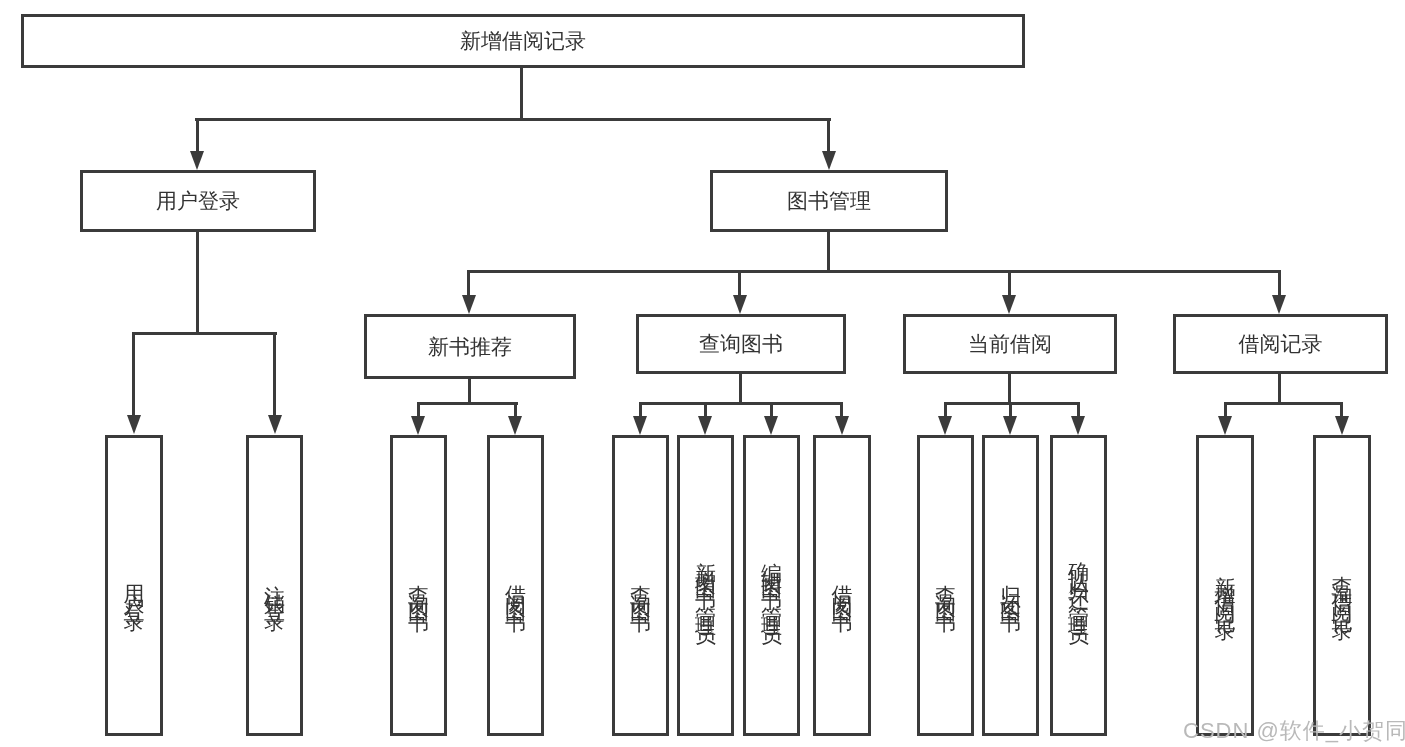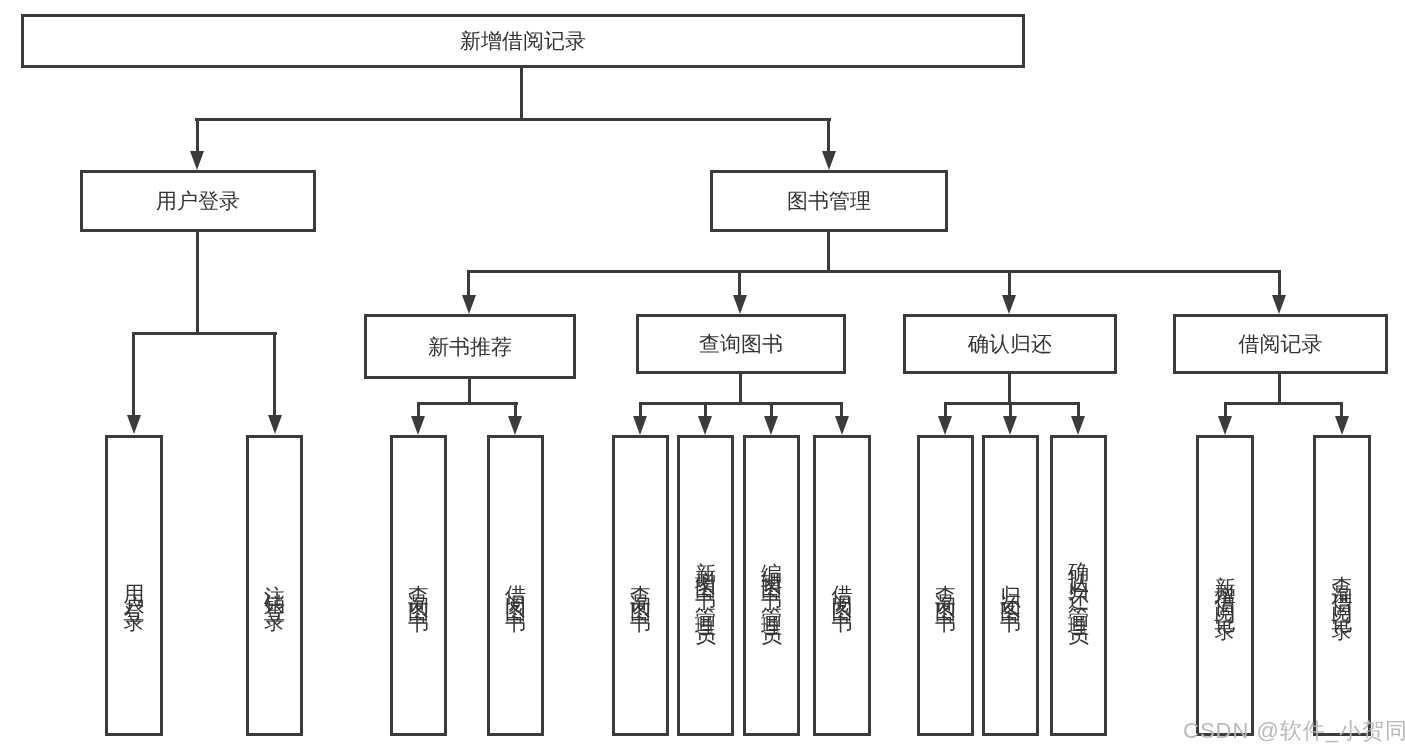--- a/index.html
+++ b/index.html
@@ -69,21 +69,21 @@
   <div class="vl" style="left:1278px;top:272px;height:24px"></div>
   <div class="arw" style="left:1272px;top:295px"></div>
 
   <div class="box" style="left:364px;top:314px;width:212px;height:65px">
     <span>新书推荐</span>
   </div>
   <div class="box" style="left:636px;top:314px;width:210px;height:60px">
     <span>查询图书</span>
   </div>
   <div class="box" style="left:903px;top:314px;width:214px;height:60px">
-    <span>确认归还</span>
+    <span>当前借阅</span>
   </div>
   <div class="box" style="left:1173px;top:314px;width:215px;height:60px">
     <span>借阅记录</span>
   </div>
 
   <div class="vl" style="left:468px;top:374px;height:30px"></div>
   <div class="hl" style="left:417px;top:402px;width:101px"></div>
   <div class="vl" style="left:417px;top:404px;height:13px"></div>
   <div class="arw" style="left:411px;top:416px"></div>
   <div class="vl" style="left:514px;top:404px;height:13px"></div>

